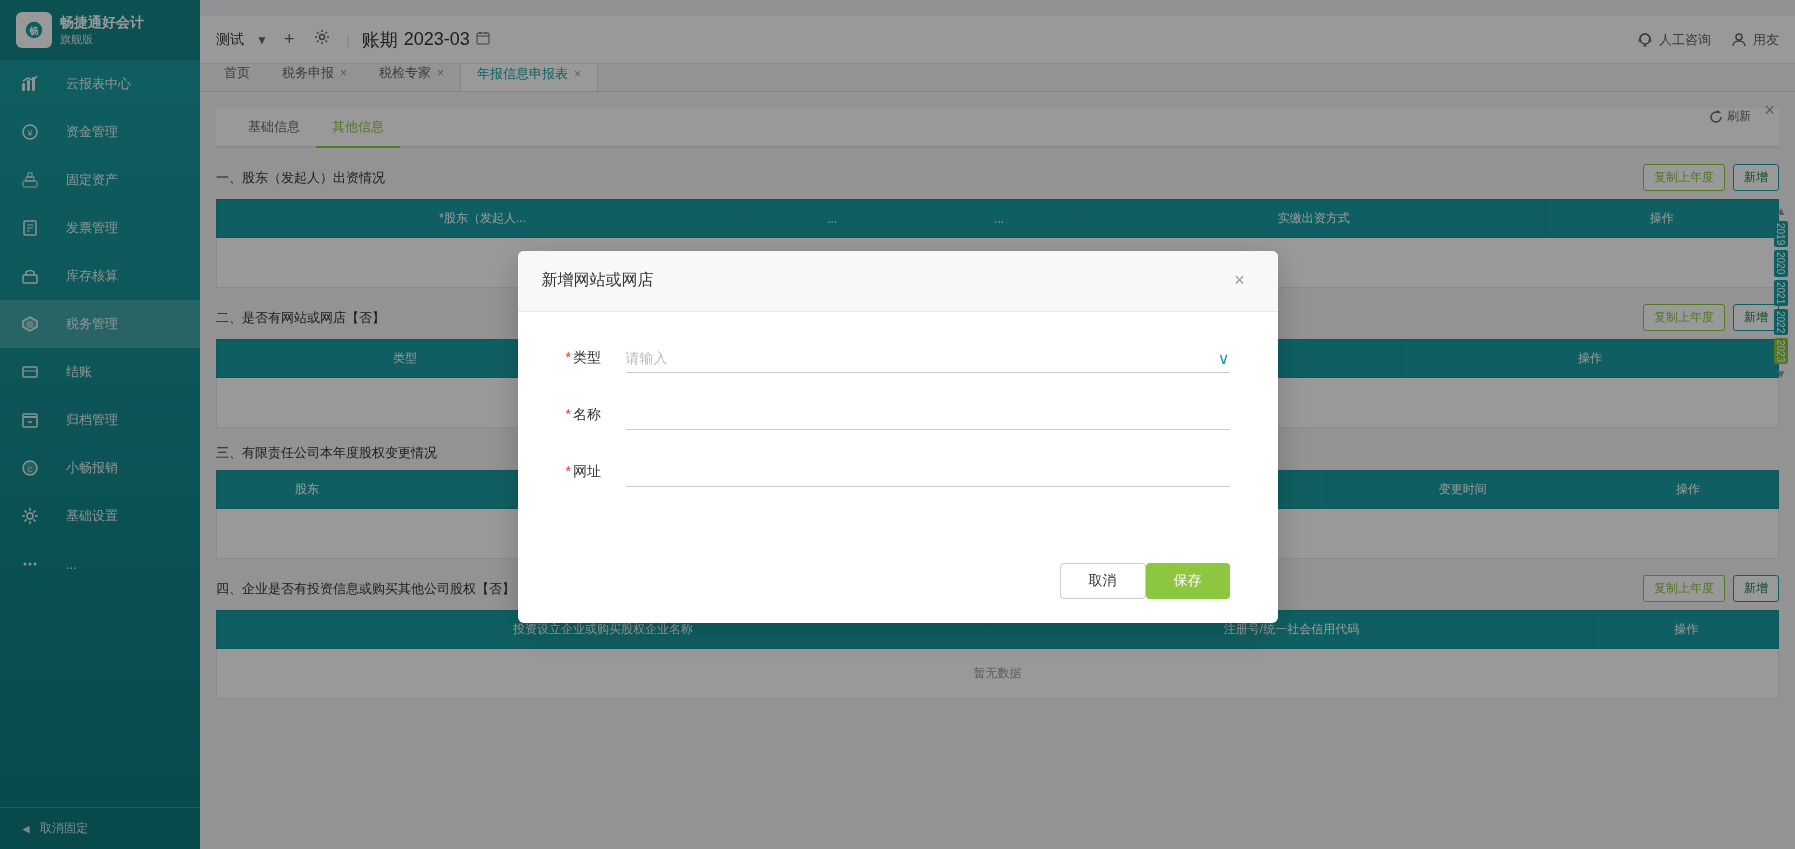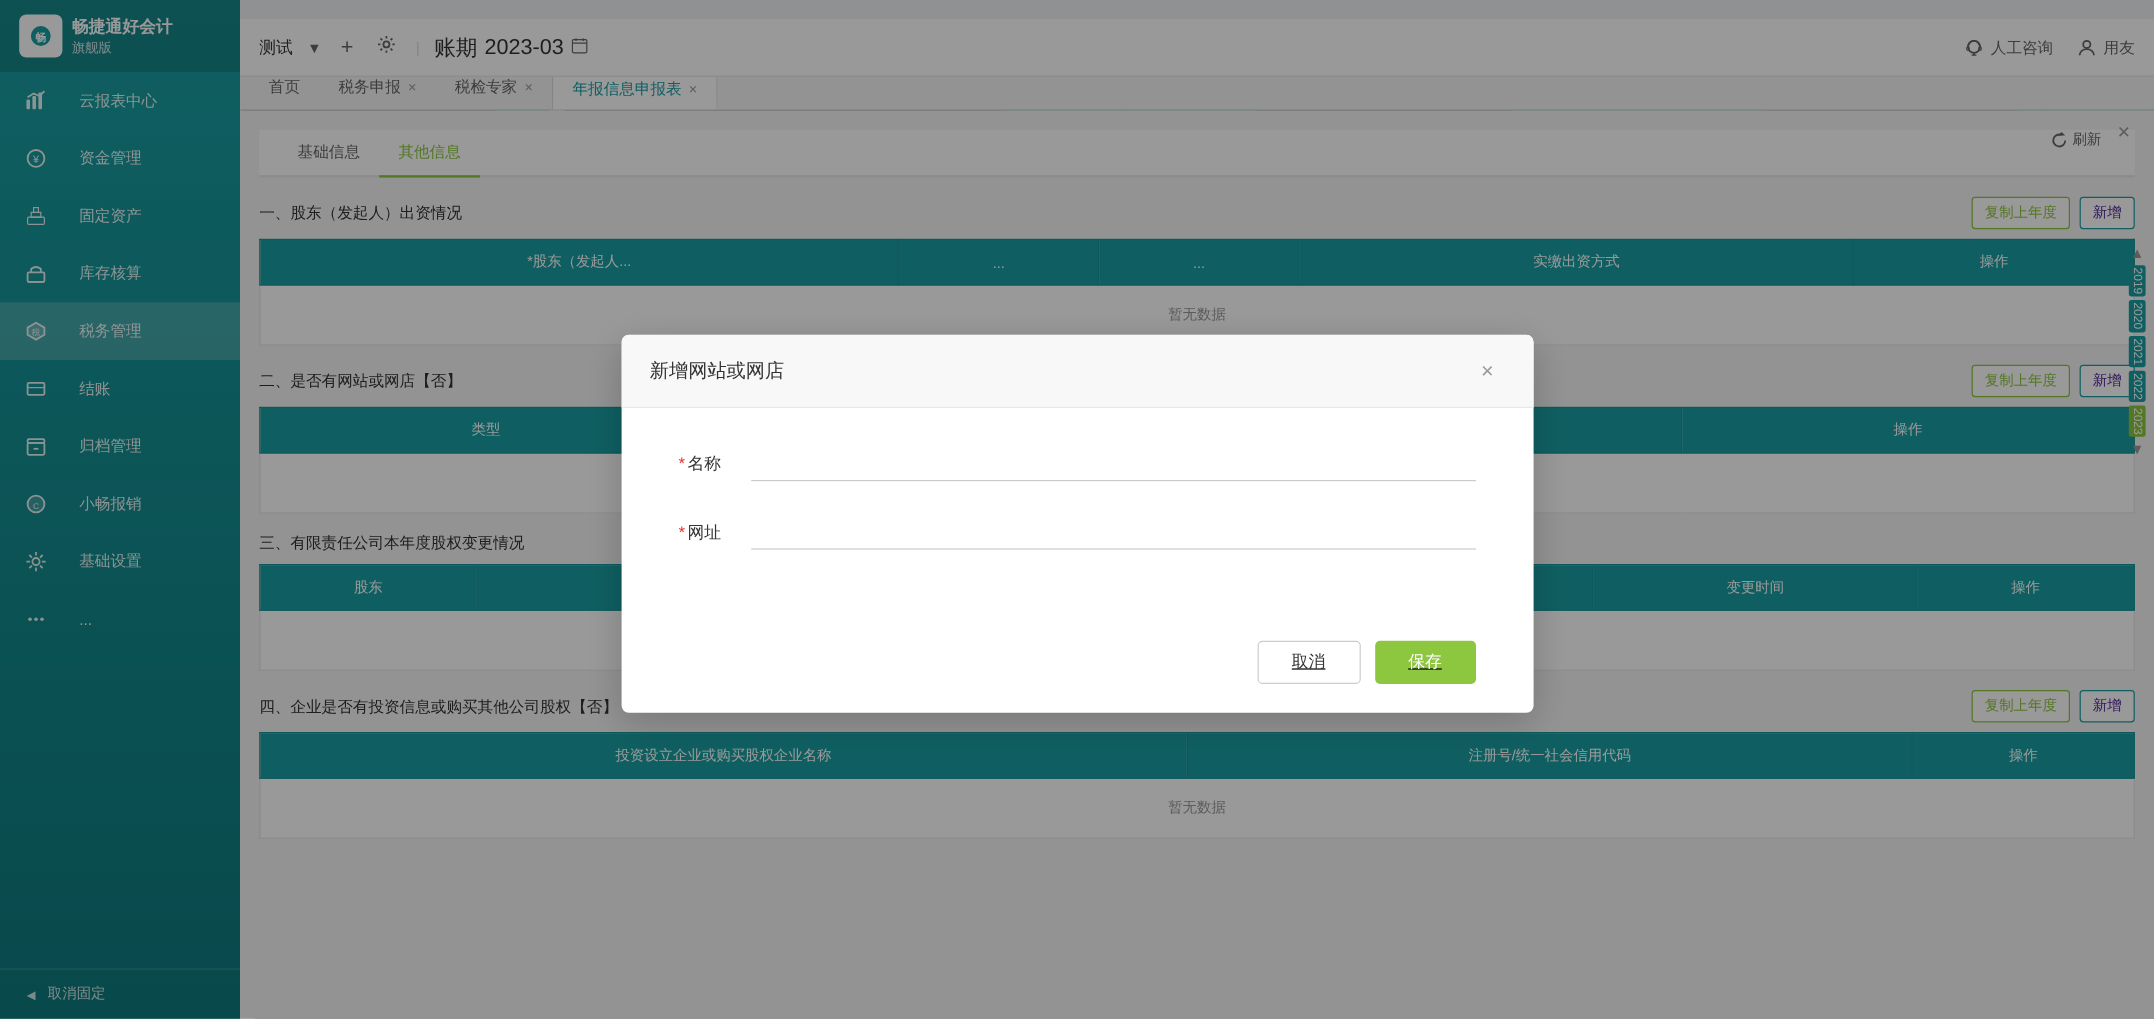--- a/index.html
+++ b/index.html
@@ -102,21 +102,21 @@
     .section-header {
       display: flex; align-items: center; justify-content: space-between;
       margin: 12px 0 8px 0; font-size: 13px; color: #333;
     }
     .section-actions { display: flex; gap: 8px; }
     .btn-copy {
       padding: 4px 10px; border: 1px solid #8dc63f; color: #8dc63f;
       background: white; border-radius: 3px; cursor: pointer; font-size: 12px;
     }
     .btn-add {
-      padding: 4px 10px; border: 1px solid #1a9fa3; color: #4c1d95;
+      padding: 4px 10px; border: 1px solid #1a9fa3; color: #15803d;
       background: white; border-radius: 3px; cursor: pointer; font-size: 12px;
     }
 
     
     .data-table { width: 100%; border-collapse: collapse; margin-bottom: 16px; }
     .data-table th {
       background: #1a9fa3; color: white; padding: 10px 12px;
       font-size: 12px; font-weight: normal; text-align: center; border: 1px solid #17939a;
     }
     .data-table td {
@@ -181,23 +181,22 @@
       width: 100%; border: none; border-bottom: 1px solid #ccc;
       padding: 6px 0; font-size: 14px; color: #333; outline: none;
       background: transparent;
     }
     .form-input::placeholder { color: #bbb; }
     .form-select-arrow {
       position: absolute; right: 0; top: 50%; transform: translateY(-50%);
       color: #1a9fa3; pointer-events: none; font-size: 16px;
     }
     .dialog-footer {
-      display: flex; justify-content: flex-end; gap: 12px;
+      display: flex; justify-content: flex-end; 
       padding: 16px 48px 24px 48px;
-      text-decoration: underline;
     }
     .btn-cancel {
       padding: 8px 28px; border: 1px solid #ccc; background: white;
       color: #333; border-radius: 4px; cursor: pointer; font-size: 14px;
     }
     .btn-save {
       padding: 8px 28px; border: none; background: #8dc63f;
       color: white; border-radius: 4px; cursor: pointer; font-size: 14px; font-weight: 500;
     }
 
@@ -246,20 +245,31 @@
     </div>
     <div class="sidebar-item">
       <div class="item-icon">
         <svg width="18" height="18" viewBox="0 0 18 18" fill="white" opacity="0.9">
           <rect x="2" y="10" width="14" height="6" rx="1" stroke="white" stroke-width="1" fill="none"></rect>
           <rect x="5" y="6" width="8" height="4" stroke="white" stroke-width="1" fill="none"></rect>
           <rect x="7" y="2" width="4" height="4" stroke="white" stroke-width="1" fill="none"></rect>
         </svg>
       </div>
       <span>固定资产</span>
+    </div>
+    <div class="sidebar-item">
+      <div class="item-icon">
+        <svg width="18" height="18" viewBox="0 0 18 18" fill="white" opacity="0.9">
+          <rect x="3" y="2" width="12" height="14" rx="1" stroke="white" stroke-width="1.5" fill="none"></rect>
+          <line x1="6" y1="6" x2="12" y2="6" stroke="white" stroke-width="1"></line>
+          <line x1="6" y1="9" x2="12" y2="9" stroke="white" stroke-width="1"></line>
+          <line x1="6" y1="12" x2="9" y2="12" stroke="white" stroke-width="1"></line>
+        </svg>
+      </div>
+      <span>发票管理</span>
     </div>
     <div class="sidebar-item">
       <div class="item-icon">
         <svg width="18" height="18" viewBox="0 0 18 18" fill="white" opacity="0.9">
           <rect x="2" y="8" width="14" height="8" rx="1" stroke="white" stroke-width="1.5" fill="none"></rect>
           <path d="M5 8 V5 Q9 2 13 5 V8" stroke="white" stroke-width="1.5" fill="none"></path>
         </svg>
       </div>
       <span>库存核算</span>
     </div>
@@ -514,20 +524,29 @@
 </div>
 
 <div class="overlay">
   <div class="dialog">
     <div class="dialog-header">
       <h2 class="dialog-title">新增网站或网店</h2>
       <button class="dialog-close">×</button>
     </div>
     <div class="dialog-body">
 
+      <div class="form-field">
+        <label class="form-label">
+          <span class="required">*</span><span>类型</span>
+        </label>
+        <div class="form-input-wrap">
+          <input type="text" class="form-input" placeholder="请输入" style="">
+          <span class="form-select-arrow">∨</span>
+        </div>
+      </div>
 
       <div class="form-field">
         <label class="form-label">
           <span class="required">*</span><span>名称</span>
         </label>
         <div class="form-input-wrap">
           <input type="text" class="form-input" style="">
         </div>
       </div>
 

